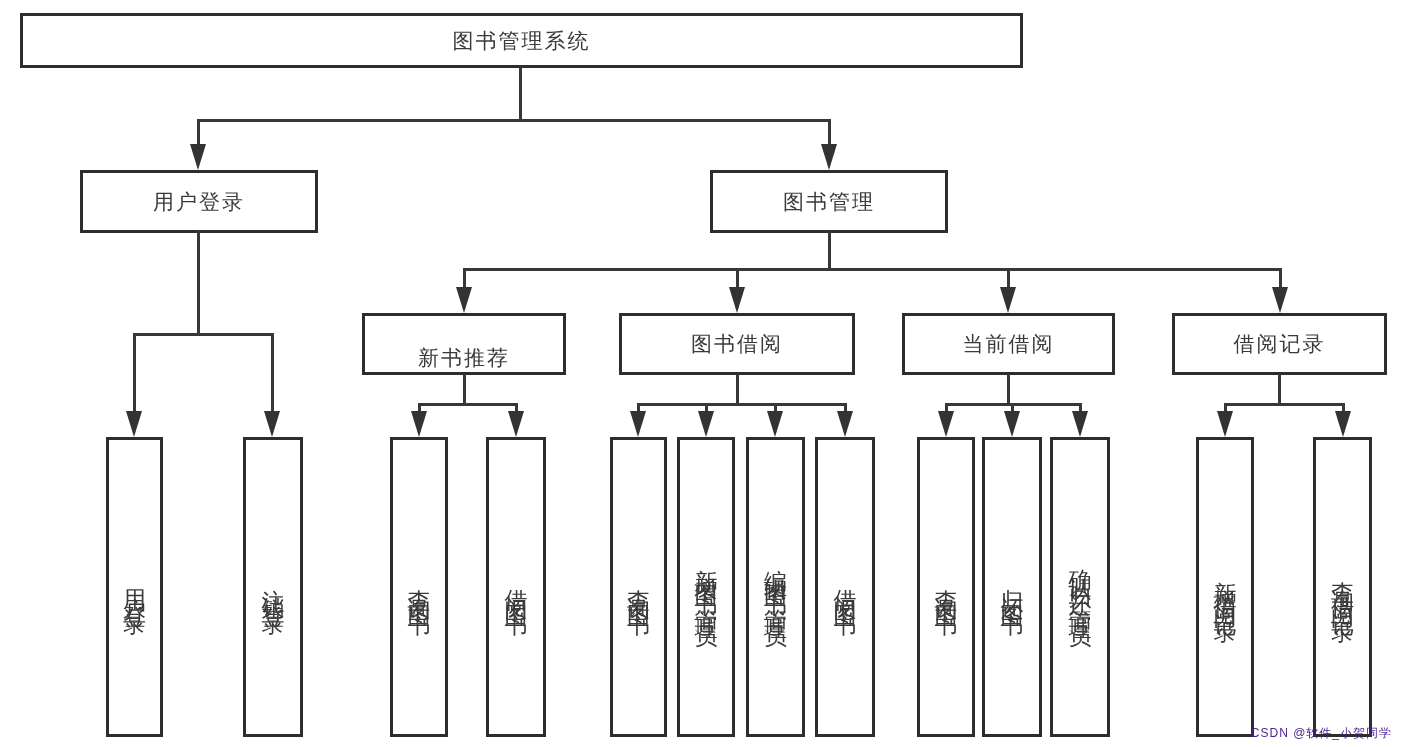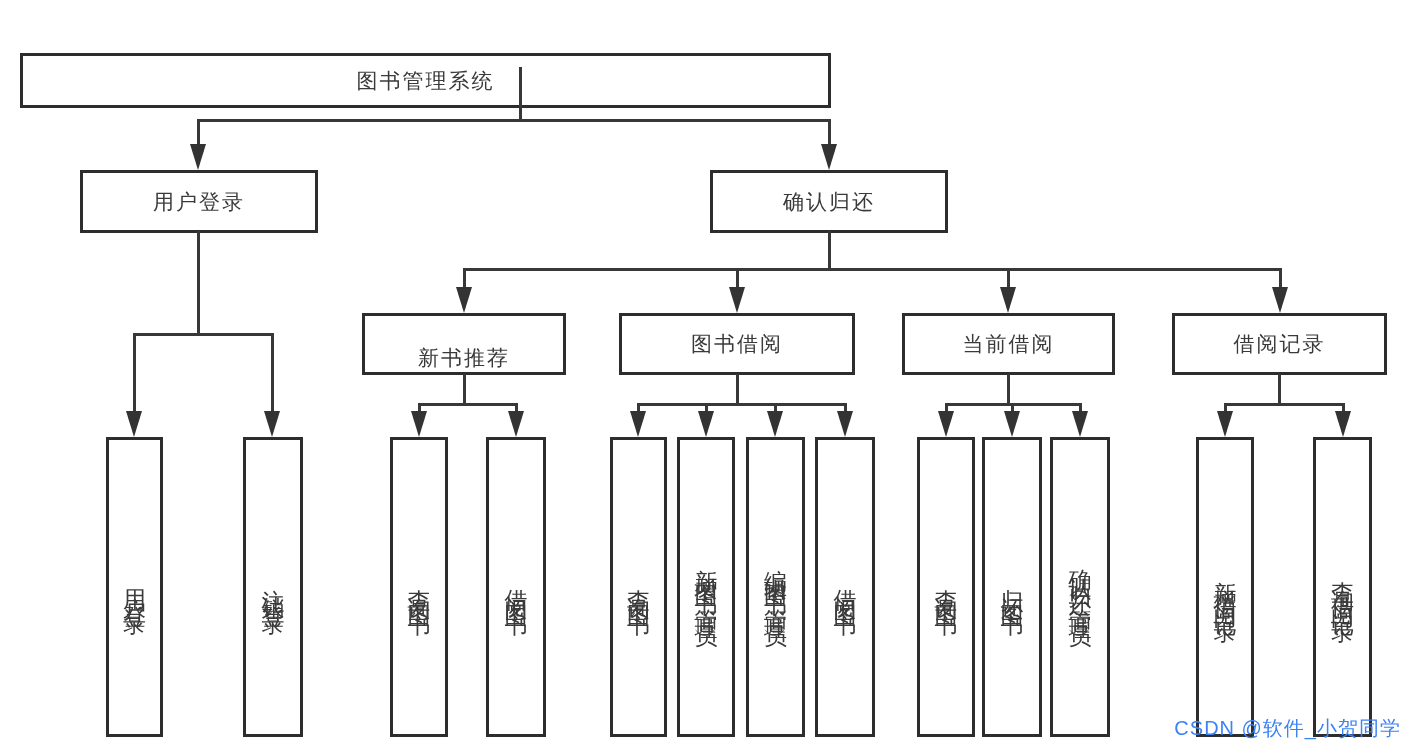--- a/index.html
+++ b/index.html
@@ -39,50 +39,50 @@
   .hl { position: absolute; height: 3px; background: #383838; }
   .ah {
     position: absolute;
     width: 0; height: 0;
     border-left: 8px solid transparent;
     border-right: 8px solid transparent;
     border-top: 26px solid #333333;
   }
   .watermark {
     position: absolute;
-    right: 4px;
+    right: 13px;
     bottom: 5px;
-    font-size: 20px;
-    color: #3b82f6;
+    font-size: 12px;
+    color: #4c1d95;
     letter-spacing: 1px;
     z-index: 10;
     white-space: nowrap;
   }
 </style>
 </head>
 <body>
 
 <div class="canvas">
 
-  <div class="node hnode" style="left:20px; top:13px; width:811px; height:55px;margin-top:40px;">
+  <div class="node hnode" style="left:20px; top:13px; width:1003px; height:55px;">
     <span>图书管理系统</span>
   </div>
 
   <div class="vl" style="left:519px; top:67px; height:54px;"></div>
   <div class="hl" style="left:197px; top:119px; width:634px;"></div>
   <div class="vl" style="left:197px; top:119px; height:30px;"></div>
   <div class="ah" style="left:190px; top:144px;"></div>
   <div class="vl" style="left:828px; top:119px; height:30px;"></div>
   <div class="ah" style="left:821px; top:144px;"></div>
 
   <div class="node hnode" style="left:80px; top:170px; width:238px; height:63px;">
     <span>用户登录</span>
   </div>
   <div class="node hnode" style="left:710px; top:170px; width:238px; height:63px;">
-    <span>确认归还</span>
+    <span>图书管理</span>
   </div>
 
   <div class="vl" style="left:197px; top:231px; height:105px;"></div>
   <div class="hl" style="left:133px; top:333px; width:141px;"></div>
   <div class="vl" style="left:133px; top:333px; height:82px;"></div>
   <div class="ah" style="left:126px; top:411px;"></div>
   <div class="vl" style="left:271px; top:333px; height:82px;"></div>
   <div class="ah" style="left:264px; top:411px;"></div>
 
   <div class="vl" style="left:828px; top:231px; height:40px;"></div>

